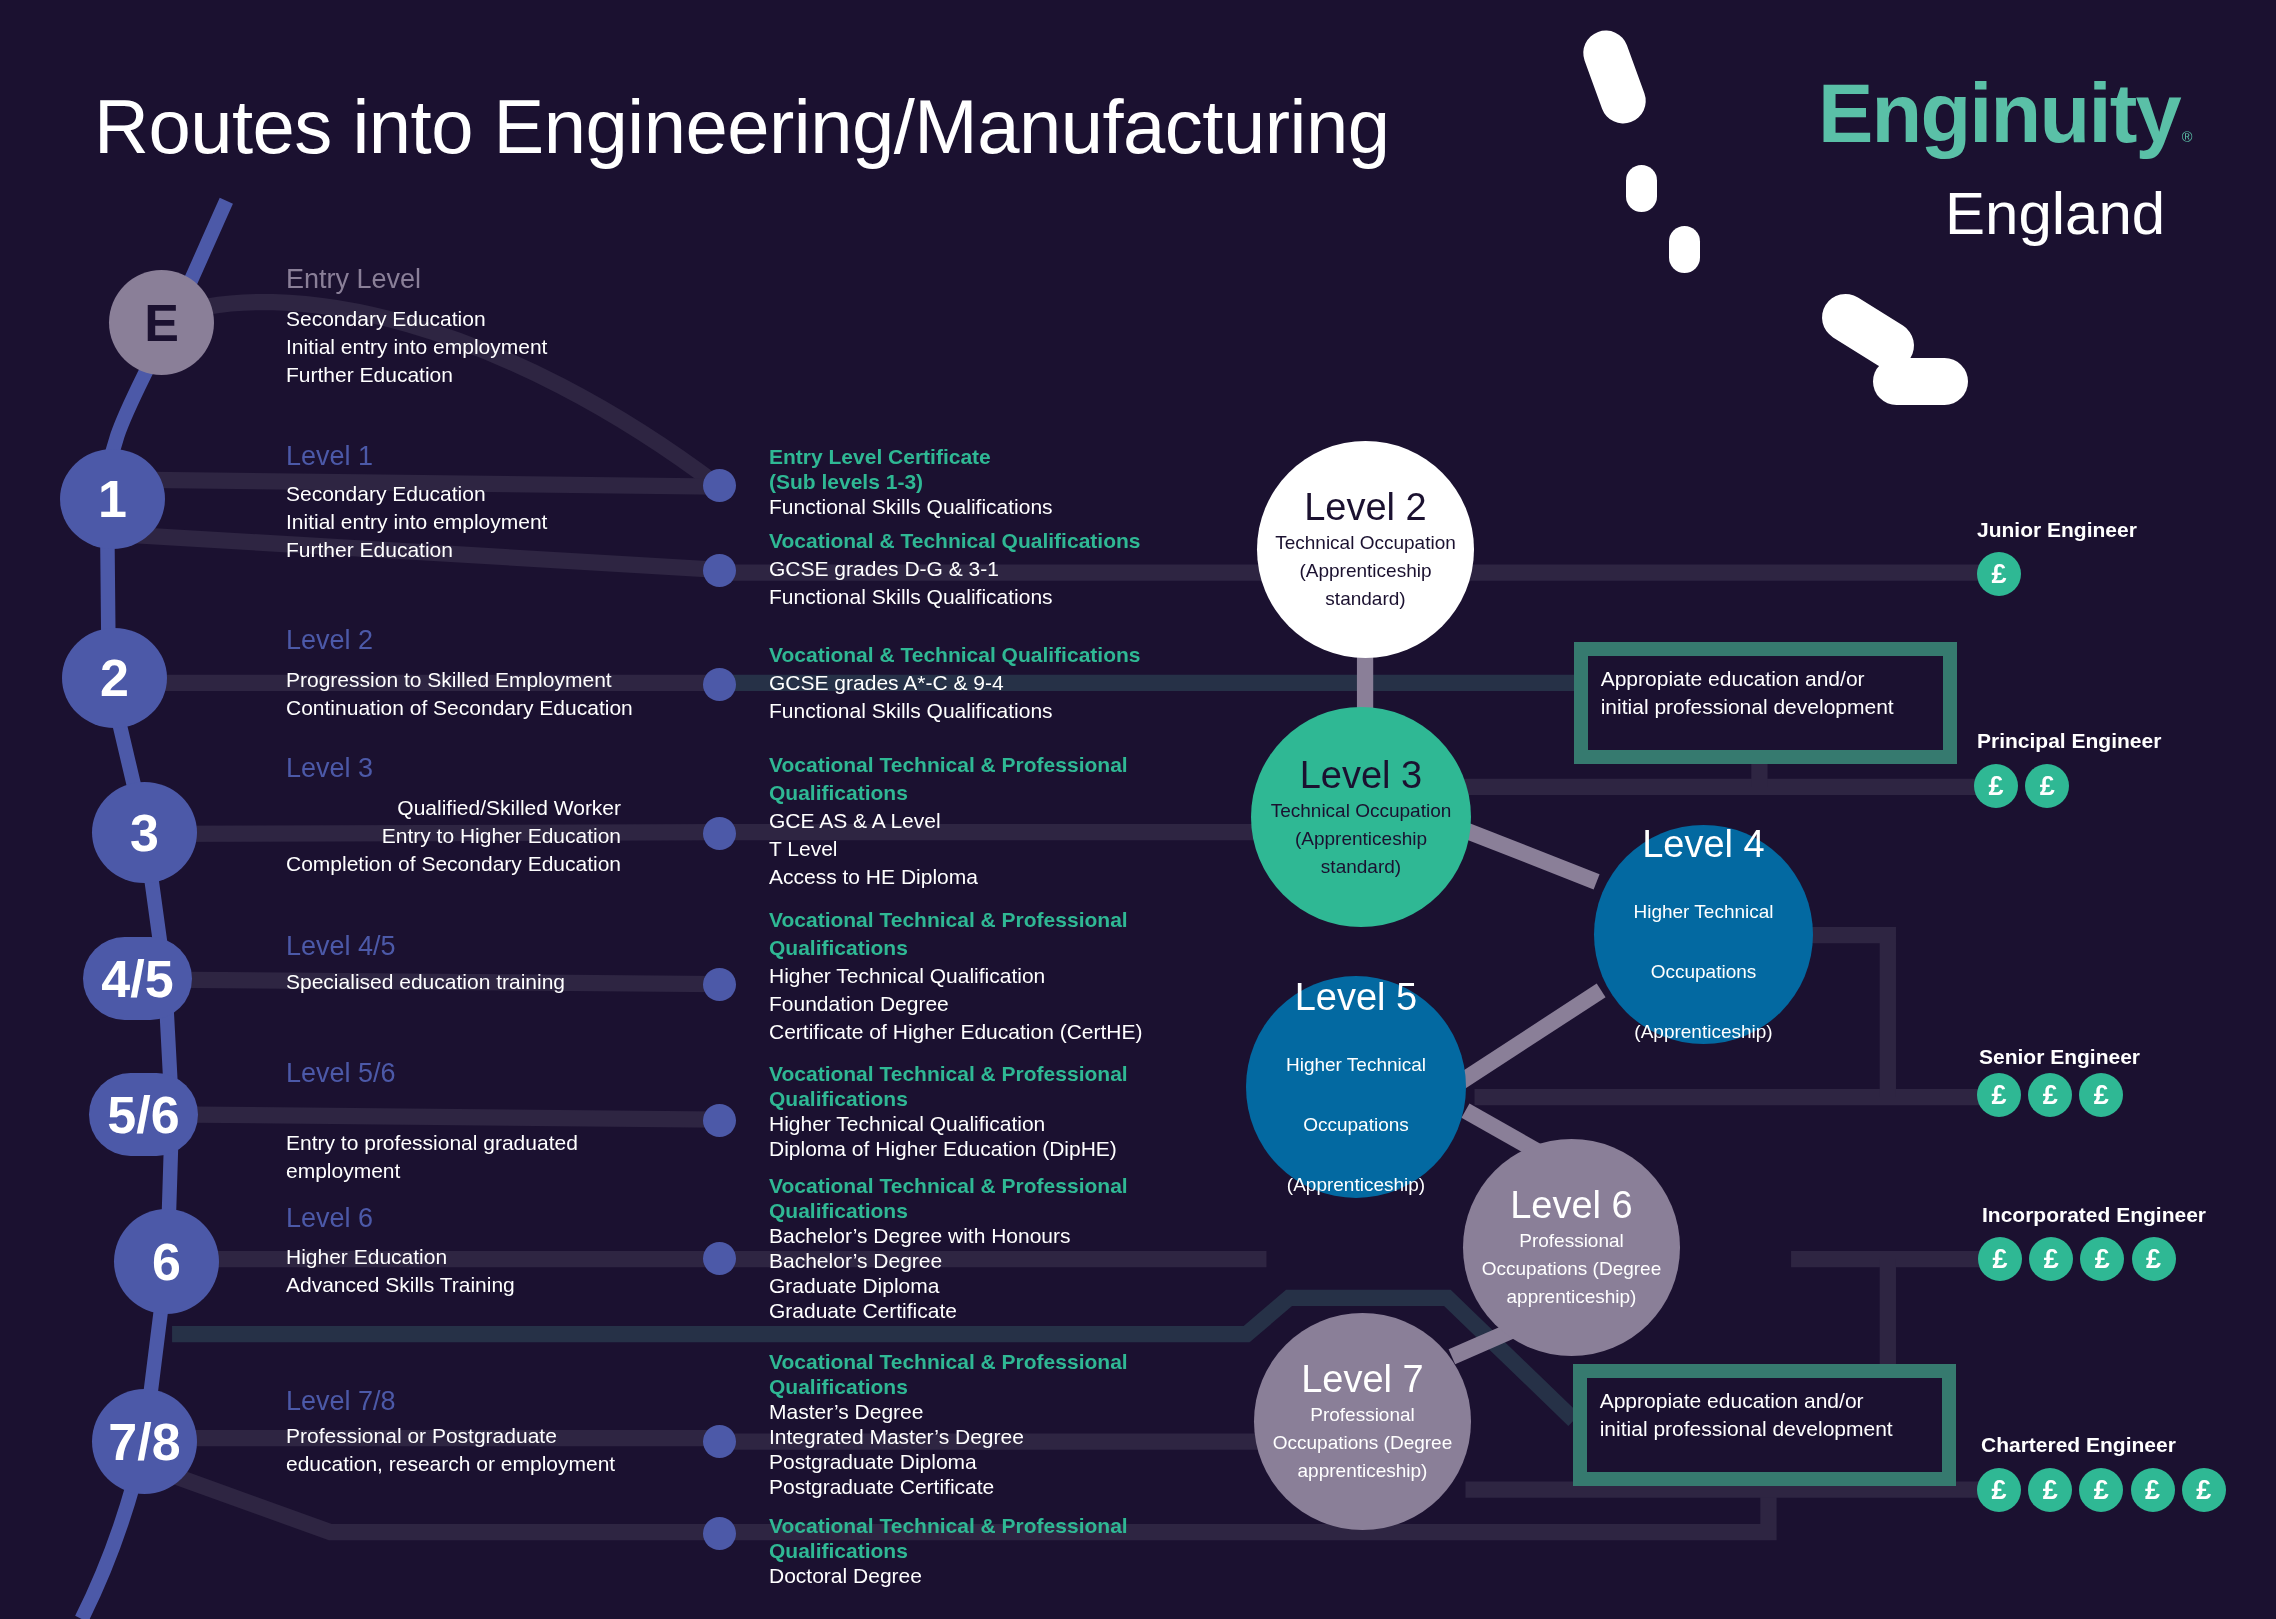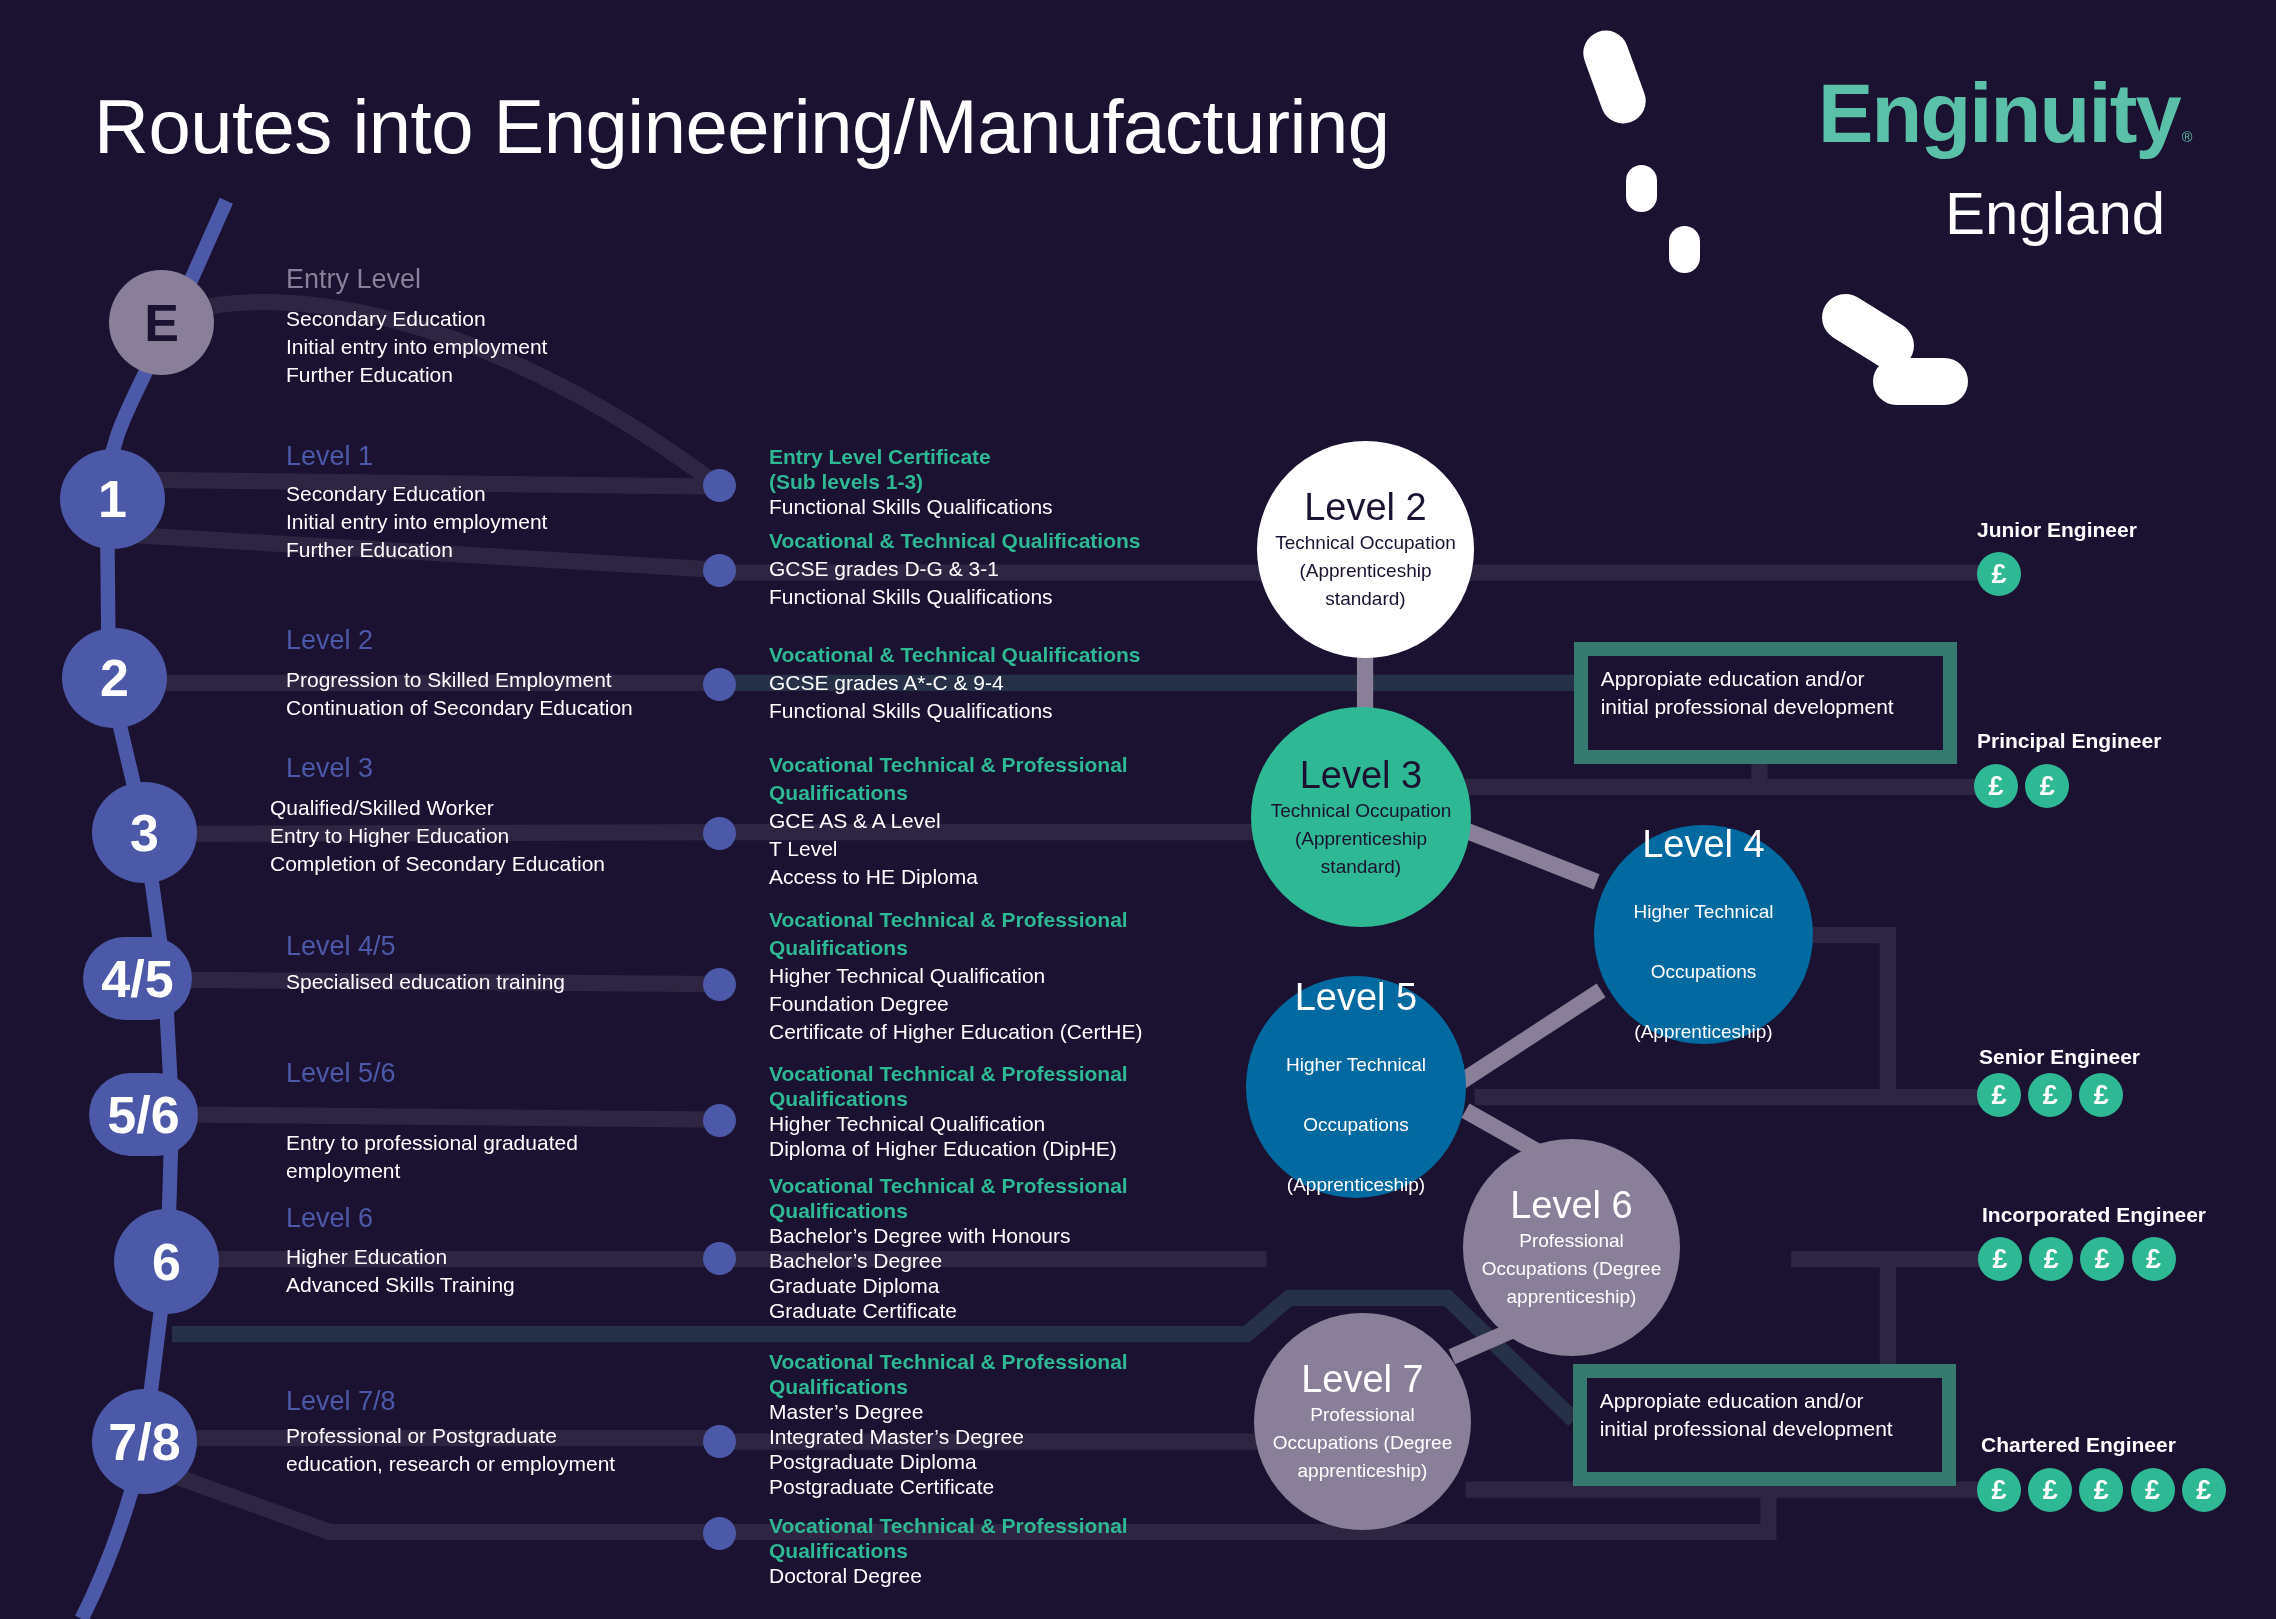--- a/index.html
+++ b/index.html
@@ -142,21 +142,21 @@
   <div>Secondary Education</div>
     <div>Initial entry into employment</div>
     <div>Further Education</div>
 </div>
 <div class="lvl-title" style="left:286px;top:625px;">Level 2</div>
 <div class="lvl-lines" style="left:286px;top:666px;">
   <div>Progression to Skilled Employment</div>
     <div>Continuation of Secondary Education</div>
 </div>
 <div class="lvl-title" style="left:286px;top:753px;">Level 3</div>
-<div class="lvl-lines" style="left:270px;top:794px;">
+<div class="lvl-lines" style="left:286px;top:794px;text-align:right;">
   <div>Qualified/Skilled Worker</div>
     <div>Entry to Higher Education</div>
     <div>Completion of Secondary Education</div>
 </div>
 <div class="lvl-title" style="left:286px;top:931px;">Level 4/5</div>
 <div class="lvl-lines" style="left:286px;top:968px;">
   <div>Specialised education training</div>
 </div>
 <div class="lvl-title" style="left:286px;top:1058px;">Level 5/6</div>
 <div class="lvl-lines" style="left:286px;top:1099px;margin-top:30px;">

